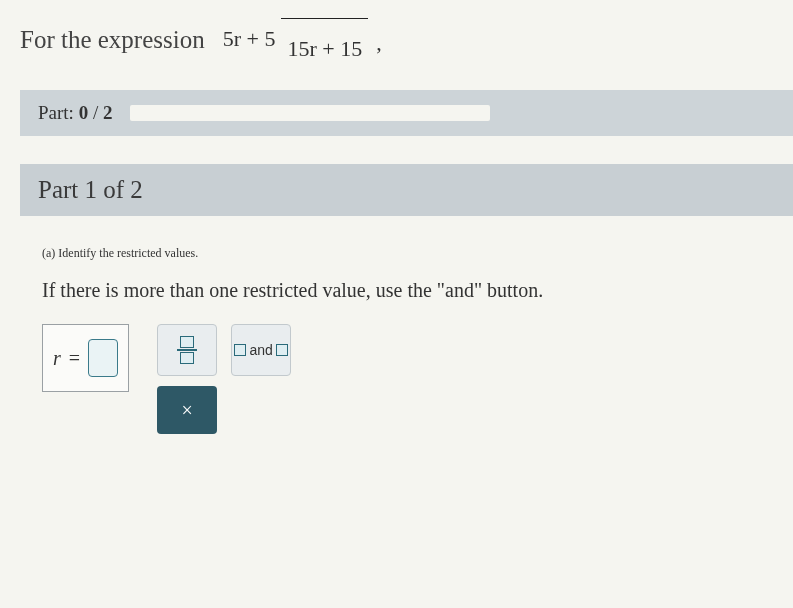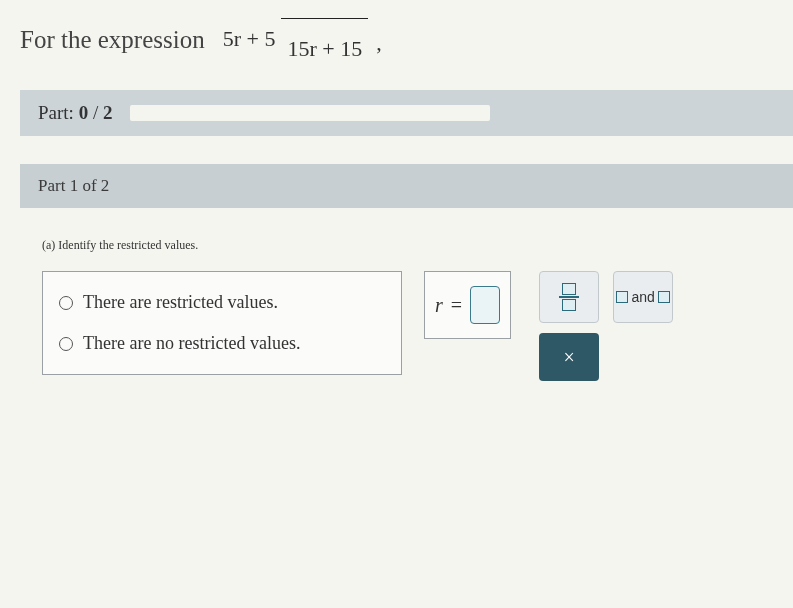--- a/index.html
+++ b/index.html
@@ -33,21 +33,21 @@
 .progress-track {
   flex: 0 0 360px;
   height: 16px;
   background: #f5f5f0;
   border-radius: 2px;
 }
 
 .section-bar {
   background: #c8cfd3;
   padding: 12px 18px;
-  font-size: 17px;
+  font-size: 25px;
   color: #3a3a3a;
   margin-bottom: 30px;
 }
 
 .content { padding: 0 22px; }
 .qline { font-size: 12px; margin-bottom: 18px; color: #333; }
 .hint { font-size: 20px; margin-bottom: 22px; color: #333; }
 
 .answer-row { display: flex; align-items: flex-start; gap: 22px; }
 
@@ -130,33 +130,24 @@
     </span>
     <div class="progress-track"></div>
   </div>
 
   <div class="section-bar">
     <span>Part 1 of 2</span>
   </div>
 
   <div class="content">
     <div class="qline">(a) Identify the restricted values.</div>
+    <div class="hint">If there is more than one restricted value, use the "and" button.</div>
 
     <div class="answer-row">
 
-      <div class="radio-box">
-        <div class="radio-opt">
-          <span class="radio-circle"></span>
-          <span>There are restricted values.</span>
-        </div>
-        <div class="radio-opt">
-          <span class="radio-circle"></span>
-          <span>There are no restricted values.</span>
-        </div>
-      </div>
 
       <div class="value-box">
         <span>r</span>
         <span style="font-style:normal">=</span>
         <span class="slot"></span>
       </div>
 
       <div class="tool-col">
         <div class="tool-row">
           <div class="tool-btn">

